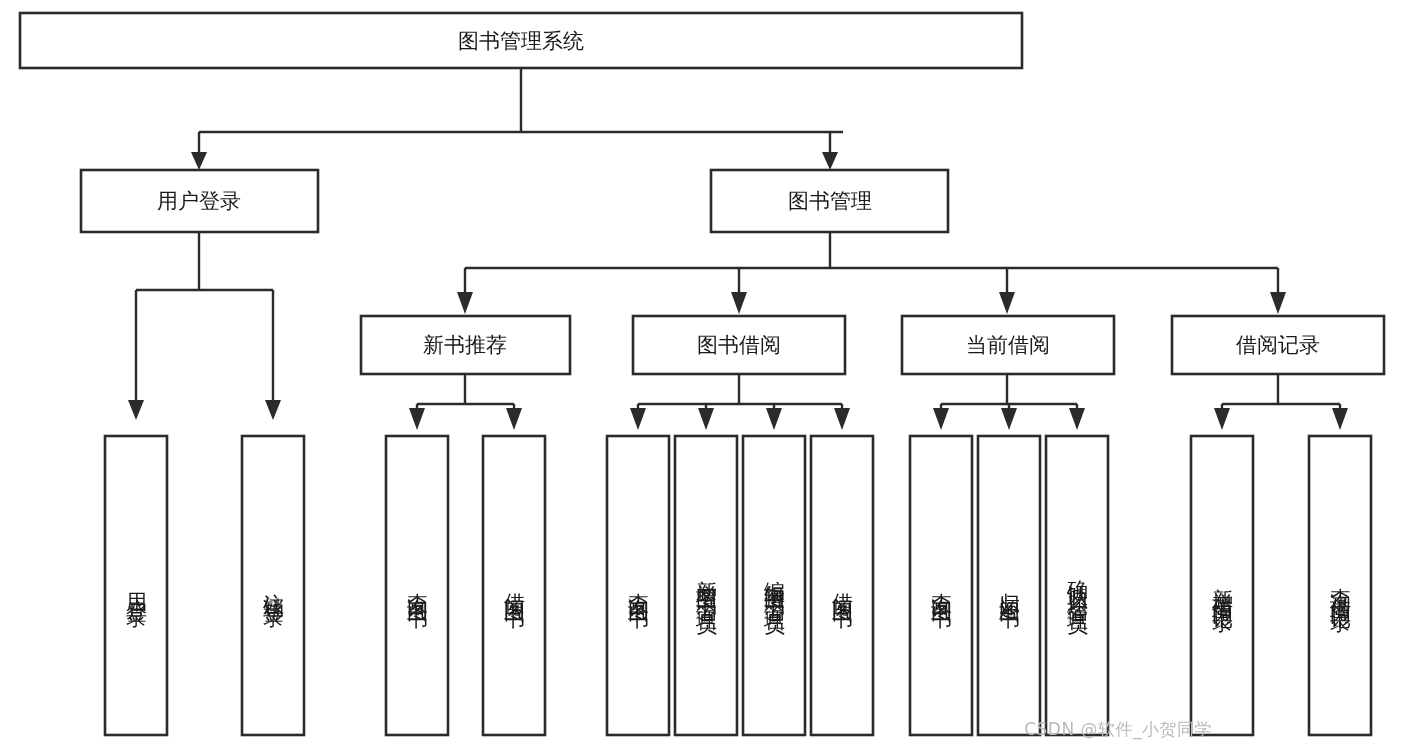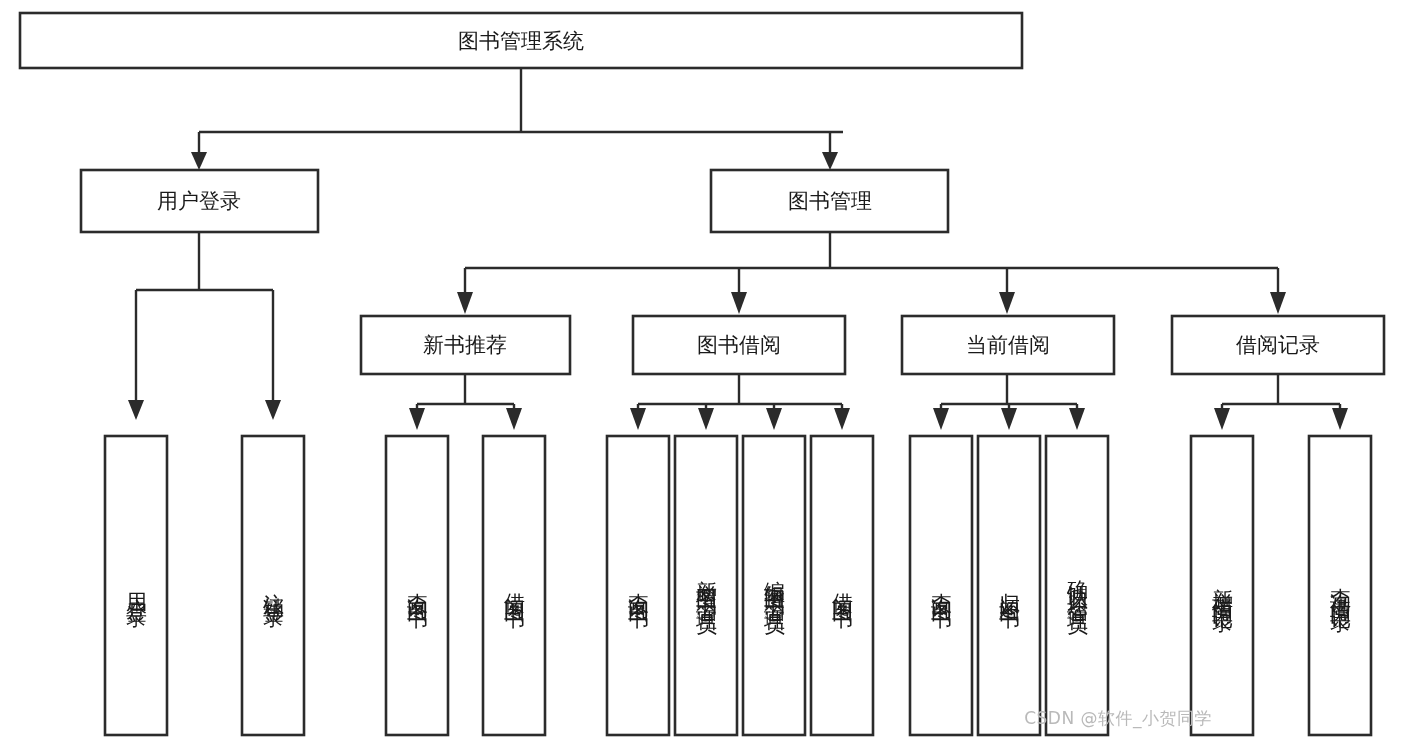--- a/index.html
+++ b/index.html
@@ -63,21 +63,21 @@
     white-space: nowrap;
     display: flex;
     align-items: center;
     justify-content: center;
     text-align: center;
     pointer-events: none;
   }
   #watermark {
     position: absolute;
     right: 8px;
-    bottom: 17px;
+    bottom: 6px;
     font-family: "DejaVu Sans", "Liberation Sans", sans-serif;
     font-size: 17px;
     color: #b9b9b9;
     letter-spacing: 0.5px;
     white-space: nowrap;
   }
 </style>
 </head>
 <body>
 

